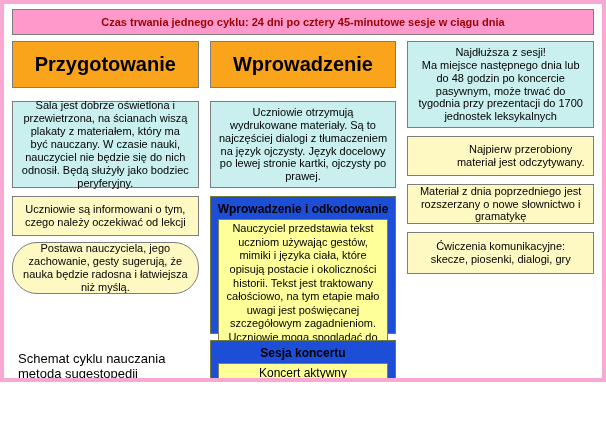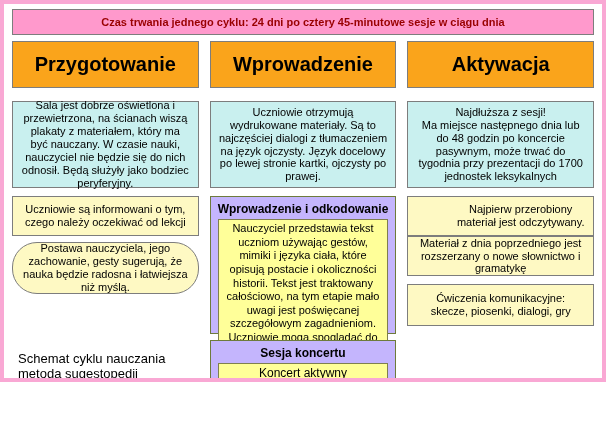--- a/index.html
+++ b/index.html
@@ -54,25 +54,25 @@
     display: flex;
     align-items: center;
     justify-content: center;
     padding: 2px 8px;
     white-space: pre-line;
   }
   .cyan { background: #C9F0EF; height: 87px; margin-bottom: 8px; }
   .yellow { background: #fef9c3; }
   .c1-n1 { height: 40px; margin-bottom: 6px; }
   .c1-n2 { height: 52px; border-radius: 25px; }
-  .c3-n1 { height: 40px; margin-bottom: 0; padding-left: 48px; }
+  .c3-n1 { height: 40px; margin-bottom: 8px; padding-left: 48px; }
   .c3-n2 { height: 40px; margin-bottom: 8px; }
   .c3-n3 { height: 42px; }
   .green-section {
-    background: #c4b5fd;
+    background: #1d4ed8;
     border: 1px solid #6E7B3C;
     padding: 3px 7px 6px 7px;
     display: flex;
     flex-direction: column;
   }
   .intro-section { height: 138px; }
   .section-title {
     font-size: 12px;
     font-weight: bold;
     text-align: center;
@@ -137,21 +137,20 @@
         <div class="inner-yellow intro-body">Nauczyciel przedstawia tekst uczniom używając gestów, mimiki i języka ciała, które opisują postacie i okoliczności historii. Tekst jest traktowany całościowo, na tym etapie mało uwagi jest poświęcanej szczegółowym zagadnieniom. Uczniowie mogą spoglądać do tłumaczenia tekstu.</div>
       </div>
       <div class="green-section concert-section">
         <div class="section-title">Sesja koncertu</div>
         <div class="inner-yellow concert-item">Koncert aktywny</div>
         <div class="inner-yellow concert-item">Koncert pasywny</div>
       </div>
     </div>
 
     <div class="col">
-      <div class="stage-header">Aktywacja</div>
       <div class="box cyan">Najdłuższa z sesji!
 Ma miejsce następnego dnia lub do 48 godzin po koncercie pasywnym, może trwać do tygodnia przy prezentacji do 1700 jednostek leksykalnych</div>
       <div class="box yellow c3-n1">Najpierw przerobiony materiał jest odczytywany.</div>
       <div class="box yellow c3-n2">Materiał z dnia poprzedniego jest rozszerzany o nowe słownictwo i gramatykę</div>
       <div class="box yellow c3-n3">Ćwiczenia komunikacyjne: skecze, piosenki, dialogi, gry</div>
     </div>
 
   </div>
 
   <div class="footer-caption">Schemat cyklu nauczania

